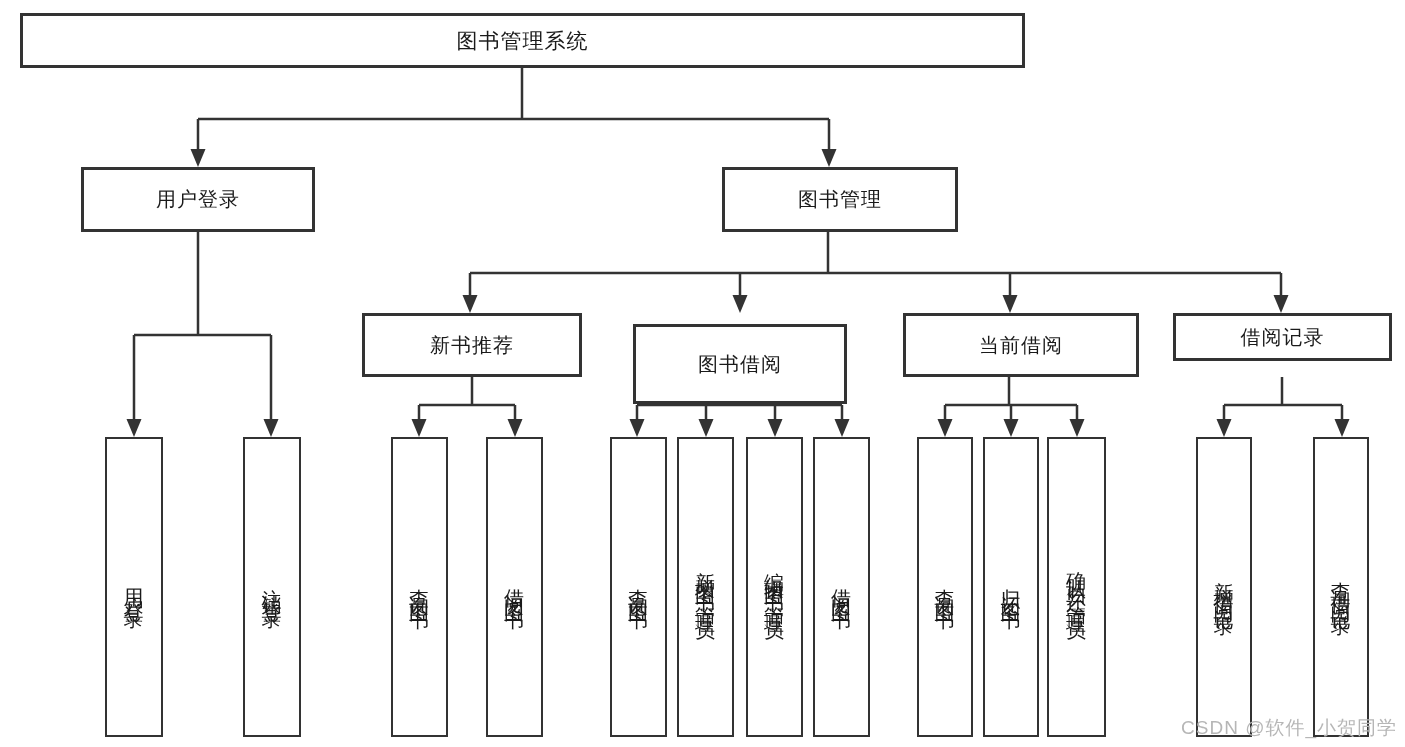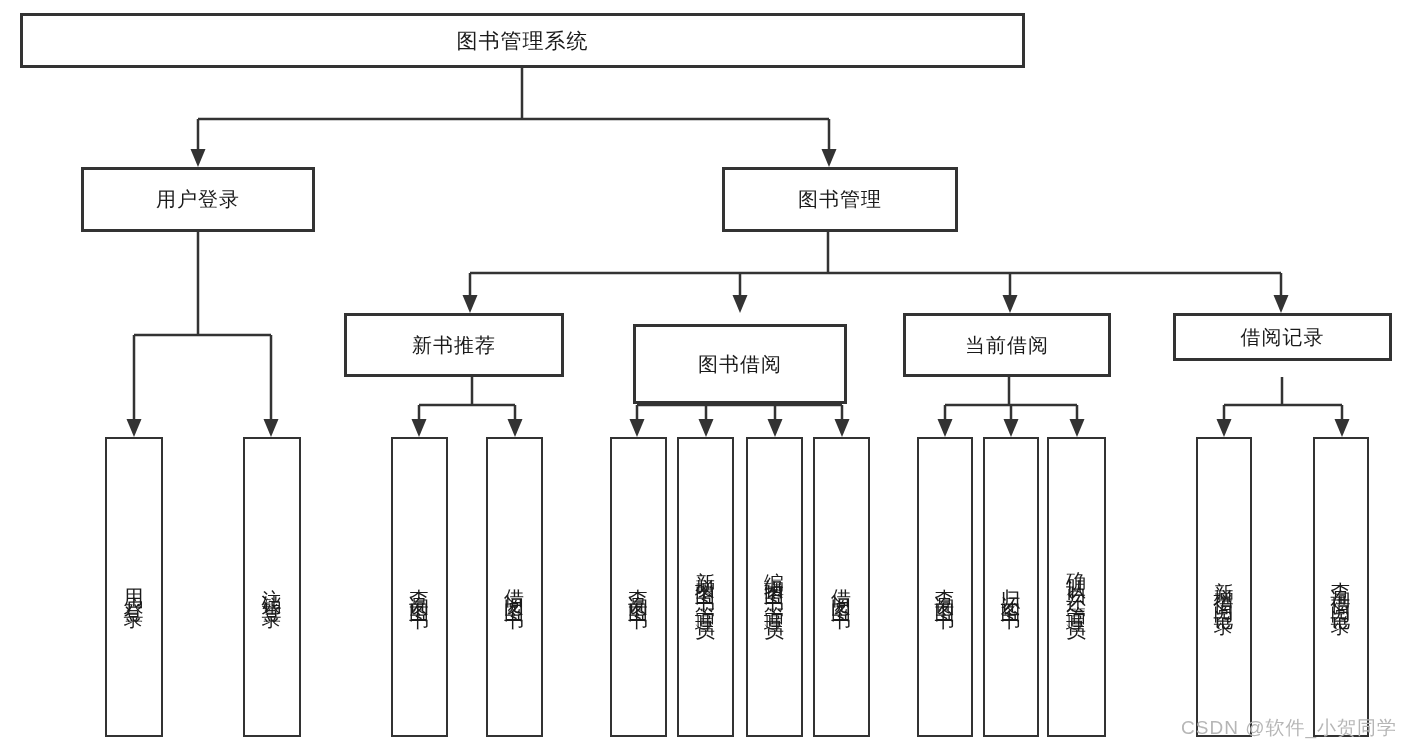--- a/index.html
+++ b/index.html
@@ -109,27 +109,27 @@
     <span>图书管理系统</span>
   </div>
 
   <div class="hbox" style="left:81px;top:167px;width:234px;height:65px;">
     <span>用户登录</span>
   </div>
   <div class="hbox" style="left:710px;top:167px;width:236px;height:65px;margin-left:12px;">
     <span>图书管理</span>
   </div>
 
-  <div class="hbox" style="left:344px;top:313px;width:220px;height:64px;align-items:center;">
+  <div class="hbox" style="left:362px;top:313px;width:220px;height:64px;align-items:center;">
     <span>新书推荐</span>
   </div>
   <div class="hbox" style="left:633px;top:324px;width:214px;height:80px;">
     <span>图书借阅</span>
   </div>
-  <div class="hbox" style="left:903px;top:313px;width:208px;height:64px;">
+  <div class="hbox" style="left:903px;top:313px;width:236px;height:64px;">
     <span>当前借阅</span>
   </div>
   <div class="hbox" style="left:1173px;top:313px;width:219px;height:48px;">
     <span>借阅记录</span>
   </div>
 
   <div class="vbox" style="left:105px;width:58px;">
     <span class="vtext">用户登录</span>
   </div>
   <div class="vbox" style="left:243px;width:58px;">

